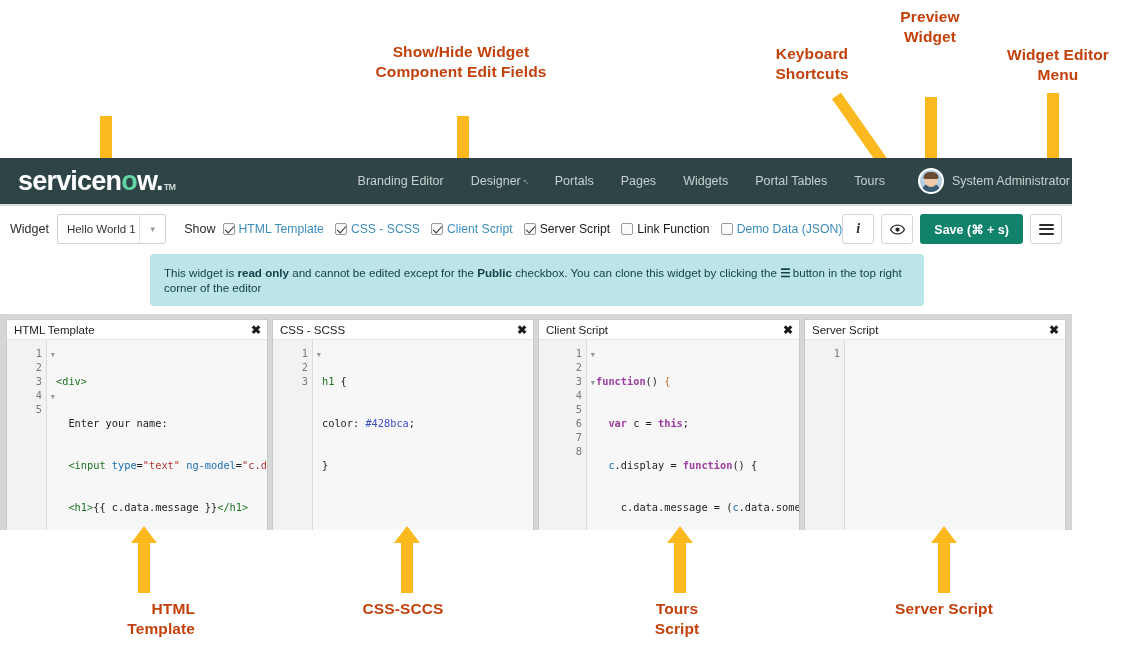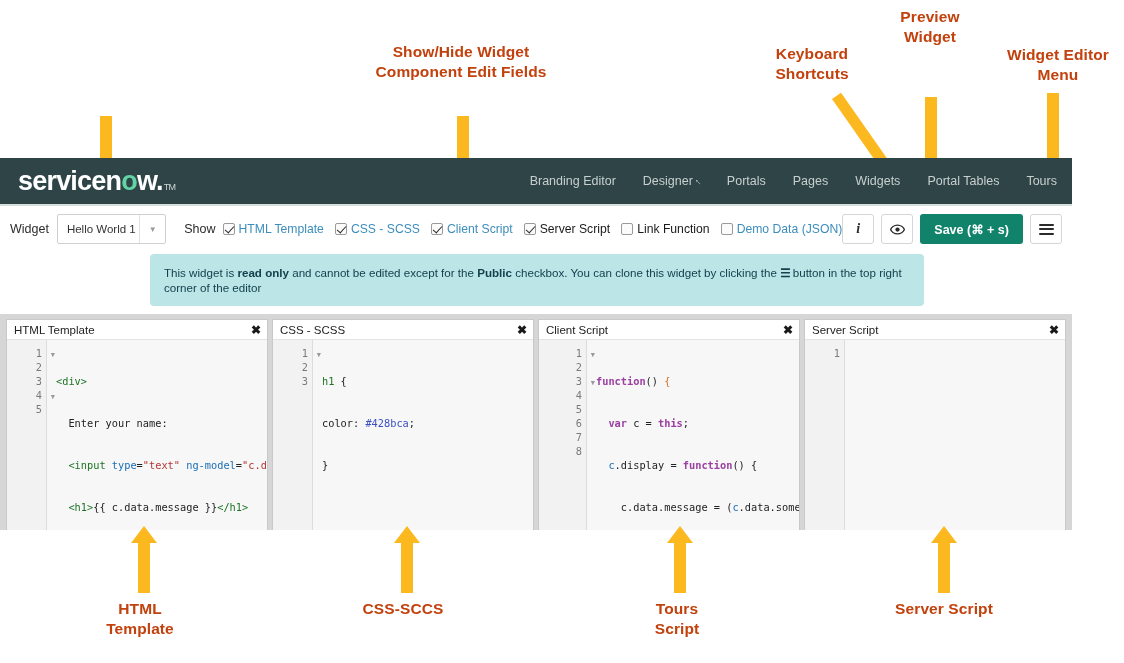--- a/index.html
+++ b/index.html
@@ -64,27 +64,27 @@
   .logo {
     margin-left: 18px;
     font-size: 27px;
     font-weight: 700;
     letter-spacing: -0.8px;
     color: #ffffff;
     display: flex;
     align-items: baseline;
   }
   .logo .teal { color: #62D3A4; }
-  .logo .tm { font-size: 9px; margin-left: 1px; color: #cfd8d6; font-weight: 400; }
+  .logo .tm { font-size: 9px; margin-left: 1px; color: #cfd8d6; font-weight: 700; }
   .nav-links {
     margin-left: auto;
     display: flex;
     align-items: center;
     gap: 27px;
-    padding-right: 15px;
+    padding-right: 2px;
     font-size: 12.5px;
     color: #C8D0CE;
   }
   .nav-link { white-space: nowrap; cursor: pointer; }
   .nav-link .ext { font-size: 10px; display: inline-block; transform: rotate(-45deg); margin-left: 2px; }
   .user-block { display: flex; align-items: center; gap: 8px; margin-left: 6px; }
   .avatar {
     width: 26px; height: 26px; border-radius: 50%;
     background: #b6cfe0; border: 2px solid #fff;
     overflow: hidden; position: relative; flex: none;
@@ -323,20 +323,28 @@
           <span class="tm">TM</span>
       </div>
       <div class="nav-links">
         <span class="nav-link"><span>Branding Editor</span></span>
         <span class="nav-link"><span>Designer</span><span class="ext">↑</span></span>
         <span class="nav-link"><span>Portals</span></span>
         <span class="nav-link"><span>Pages</span></span>
         <span class="nav-link"><span>Widgets</span></span>
         <span class="nav-link"><span>Portal Tables</span></span>
         <span class="nav-link"><span>Tours</span></span>
+        <span class="user-block">
+          <span class="avatar">
+            <span class="body"></span>
+              <span class="face"></span>
+              <span class="hair"></span>
+          </span>
+          <span class="user-name">System Administrator</span>
+        </span>
       </div>
     </div>
 
     <div class="toolbar">
       <span class="tb-label">Widget</span>
       <div class="widget-select">
         <span>Hello World 1</span>
         <span class="caret">▼</span>
       </div>
       <span class="show-label">Show</span>
@@ -501,20 +509,20 @@
   </div>
   <div class="arrow up" style="left:667px; top:526px;">
     <div class="head" style="left:0; top:0;"></div>
     <div class="shaft" style="left:7px; top:15px; width:12px; height:52px;"></div>
   </div>
   <div class="arrow up" style="left:931px; top:526px;">
     <div class="head" style="left:0; top:0;"></div>
     <div class="shaft" style="left:7px; top:15px; width:12px; height:52px;"></div>
   </div>
 
-  <div class="callout" style="left:85px; top:599px; width:110px;">HTML
+  <div class="callout" style="left:85px; top:599px; width:110px;text-align:right;">HTML
 Template</div>
   <div class="callout" style="left:348px; top:599px; width:110px;">CSS-SCCS</div>
   <div class="callout" style="left:622px; top:599px; width:110px;">Tours
 Script</div>
   <div class="callout" style="left:874px; top:599px; width:140px;">Server Script</div>
 
 </div>
 
 </body></html>

